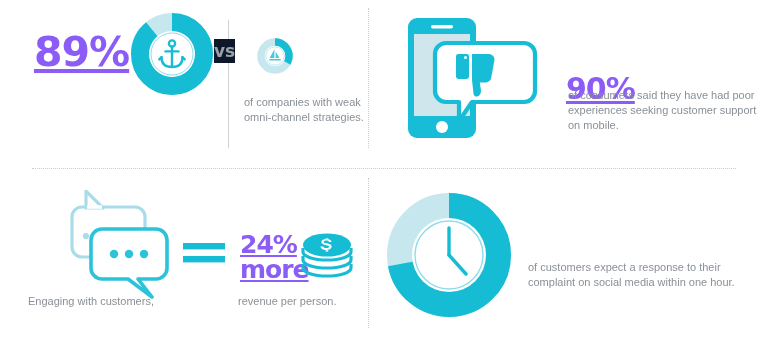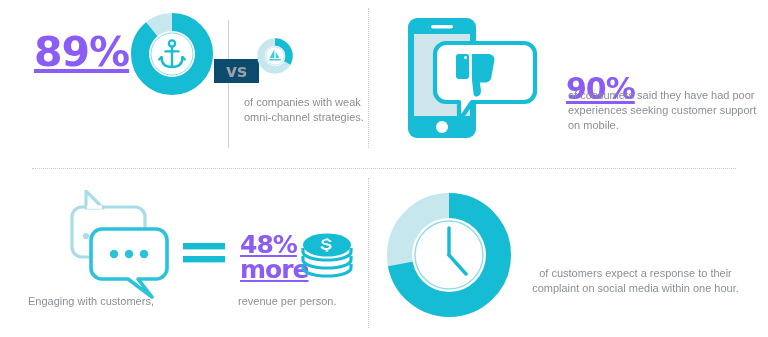--- a/index.html
+++ b/index.html
@@ -97,21 +97,21 @@
           <line x1="34.5" y1="38.4" x2="47.5" y2="38.4"></line>
           <path d="M30.5 44.2 C30.5 51.8 35.6 54.0 41 54.0 C46.4 54.0 51.5 51.8 51.5 44.2"></path>
           <line x1="30.5" y1="44.2" x2="28.3" y2="46.4"></line>
           <line x1="51.5" y1="44.2" x2="53.7" y2="46.4"></line>
         </g>
       </svg>
     </div>
 
   </div>
 
-  <div style="position:absolute; left:214px; top:59px; background:#0c4a6e; padding:2px 12px;">
+  <div style="position:absolute; left:214px; top:39px; background:#0f172a; padding:2px 0;">
     <span class="vs-label">vs</span>
   </div>
 
   <div class="cell" style="left:228px; top:0; width:140px; height:168px;">
 
     <div style="position:absolute; left:29px; top:38px;">
       <svg width="36" height="36" viewBox="0 0 36 36">
         <circle cx="18" cy="18" r="14" fill="none" stroke="#c7e7ee" stroke-width="7.5"></circle>
         <circle cx="18" cy="18" r="14" fill="none" stroke="#16bcd4" stroke-width="7.5" stroke-dasharray="29.0 59.0" transform="rotate(-90 18 18)"></circle>
         <circle cx="18" cy="18" r="10.2" fill="#ffffff"></circle>
@@ -179,21 +179,21 @@
 
     <div class="body-text" style="position:absolute; left:28px; top:126px; width:180px;">Engaging with customers,</div>
 
     <div style="position:absolute; left:182px; top:72px;">
       <svg width="44" height="26" viewBox="0 0 44 26">
         <rect x="1" y="3" width="42" height="6.4" fill="#16bcd4"></rect>
         <rect x="1" y="16" width="42" height="6.4" fill="#16bcd4"></rect>
       </svg>
     </div>
 
-    <div class="big-pct" style="position:absolute; left:240px; top:64px; font-size:25px;">48%</div>
+    <div class="big-pct" style="position:absolute; left:240px; top:64px; font-size:25px;">24%</div>
     <div class="big-pct" style="position:absolute; left:240px; top:89px; font-size:25px;">more</div>
 
     <div style="position:absolute; left:299px; top:62px;">
       <svg width="56" height="52" viewBox="0 0 56 52">
         <g fill="none" stroke="#16bcd4" stroke-width="3.2">
           <path d="M4 34 v4 c0 4.4 10.7 8 24 8 s24 -3.6 24 -8 v-4"></path>
           <path d="M4 26 v4 c0 4.4 10.7 8 24 8 s24 -3.6 24 -8 v-4"></path>
           <path d="M4 18 v4 c0 4.4 10.7 8 24 8 s24 -3.6 24 -8 v-4"></path>
         </g>
         <ellipse cx="28" cy="15" rx="24" ry="11.6" fill="#16bcd4"></ellipse>
@@ -218,16 +218,16 @@
         <circle cx="63" cy="63" r="34" fill="none" stroke="#8fdcea" stroke-width="1.4"></circle>
 
         <g stroke="#16bcd4" stroke-width="3.4" stroke-linecap="round">
           <line x1="63" y1="63" x2="63" y2="36"></line>
           <line x1="63" y1="63" x2="80" y2="82"></line>
         </g>
       </svg>
     </div>
 
 
-    <div class="body-text" style="position:absolute; left:160px; top:98px; width:215px;text-align:center;">of customers expect a response to their complaint on social media within one hour.</div>
+    <div class="body-text" style="position:absolute; left:160px; top:92px; width:215px;">of customers expect a response to their complaint on social media within one hour.</div>
   </div>
 
 </div>
 
 </body></html>

